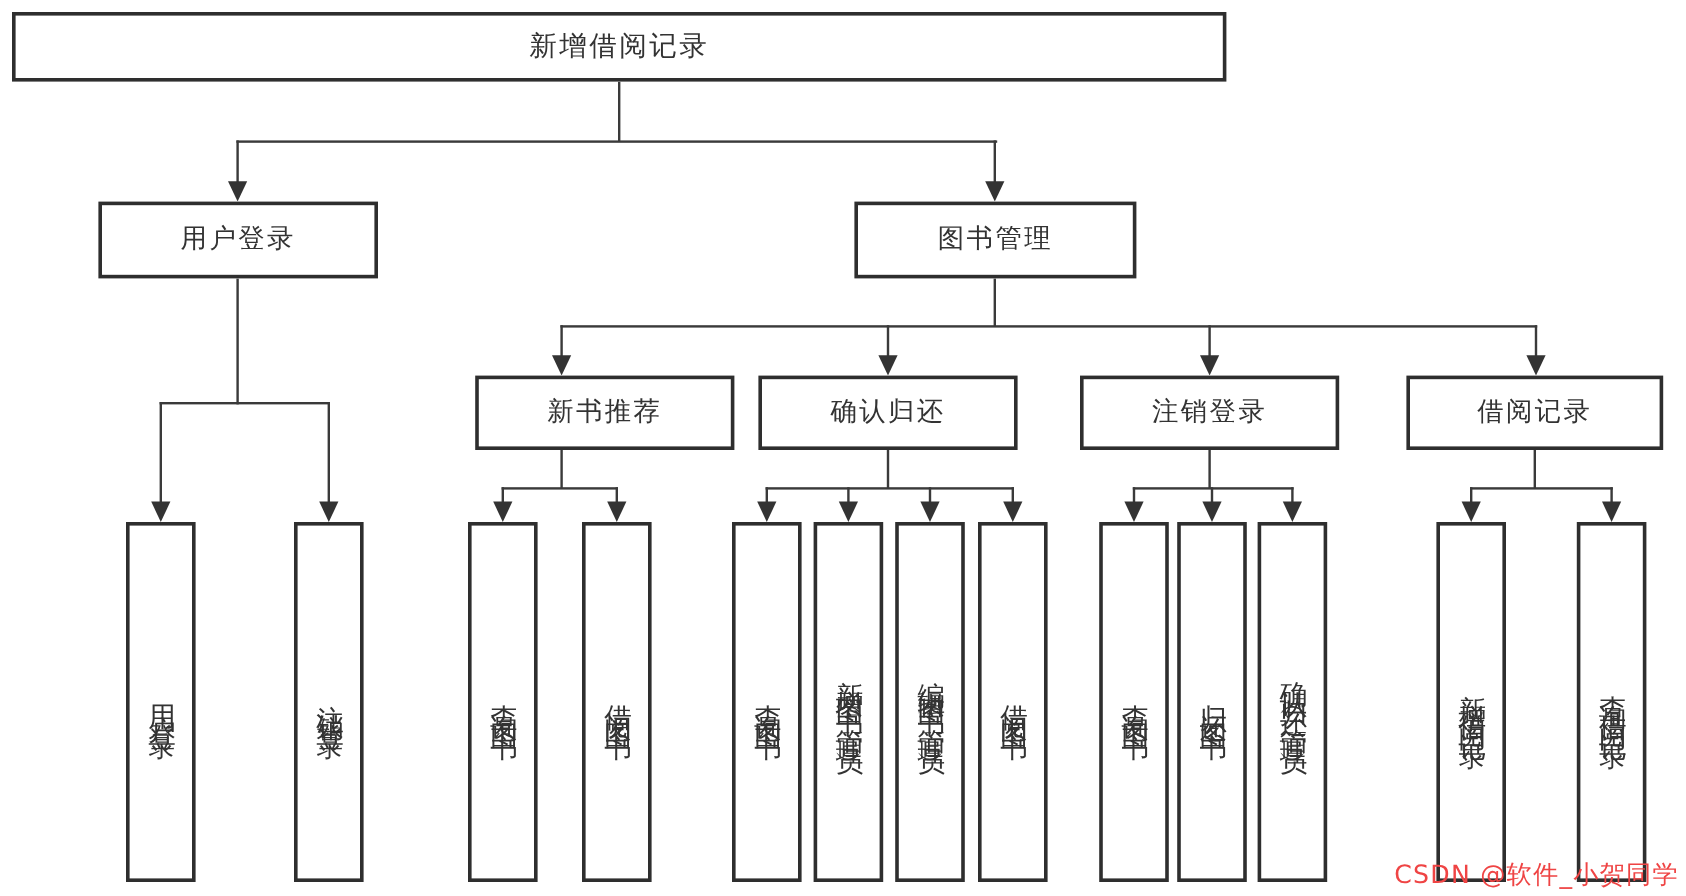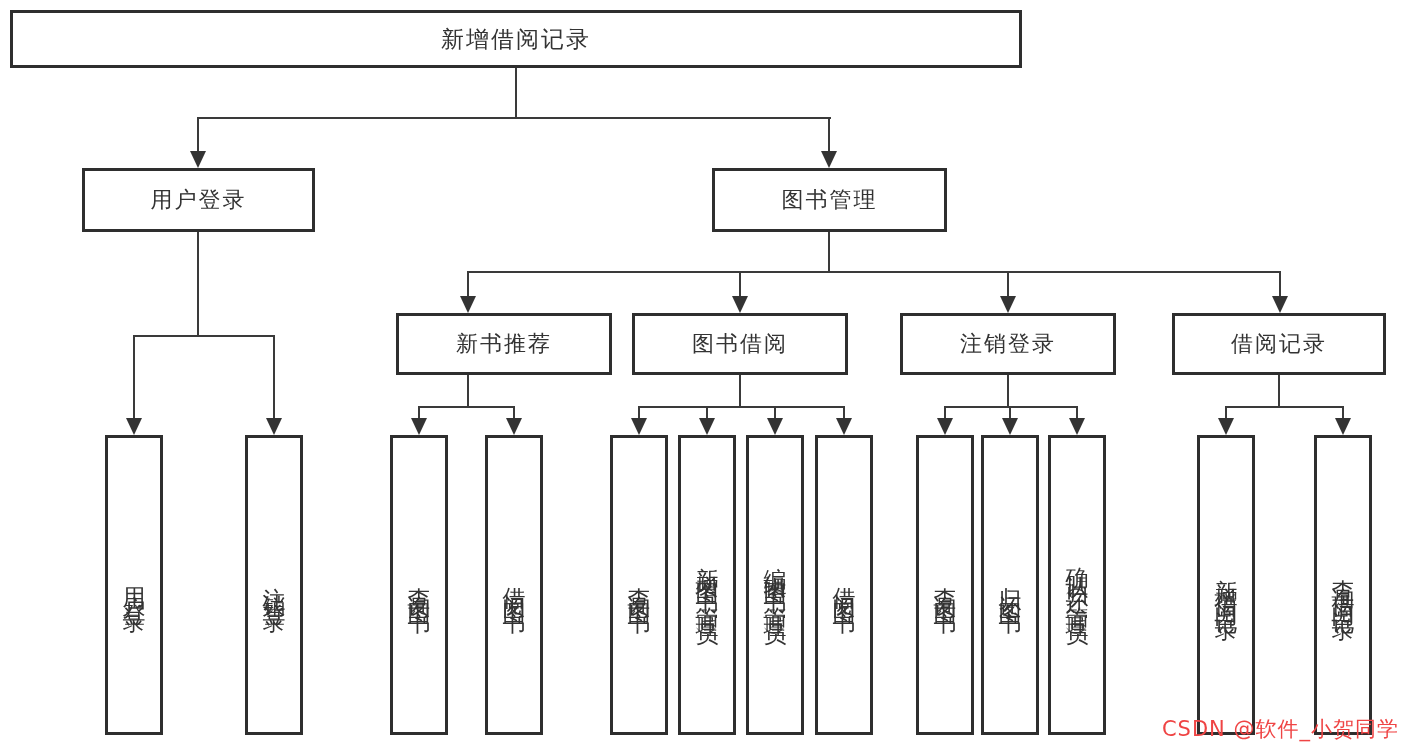--- a/index.html
+++ b/index.html
@@ -72,21 +72,21 @@
 
   <div class="node" style="left:712px; top:168px; width:235px; height:64px;">
     <span class="label">图书管理</span>
   </div>
 
   <div class="node" style="left:360px; top:313px; width:216px; height:62px;margin-left:36px;">
     <span class="label">新书推荐</span>
   </div>
 
   <div class="node" style="left:632px; top:313px; width:216px; height:62px;">
-    <span class="label">图书借阅</span>
+    <span class="label">确认归还</span>
   </div>
 
   <div class="node" style="left:900px; top:313px; width:216px; height:62px;">
     <span class="label">注销登录</span>
   </div>
 
   <div class="node" style="left:1172px; top:313px; width:214px; height:62px;">
     <span class="label">借阅记录</span>
   </div>
 

